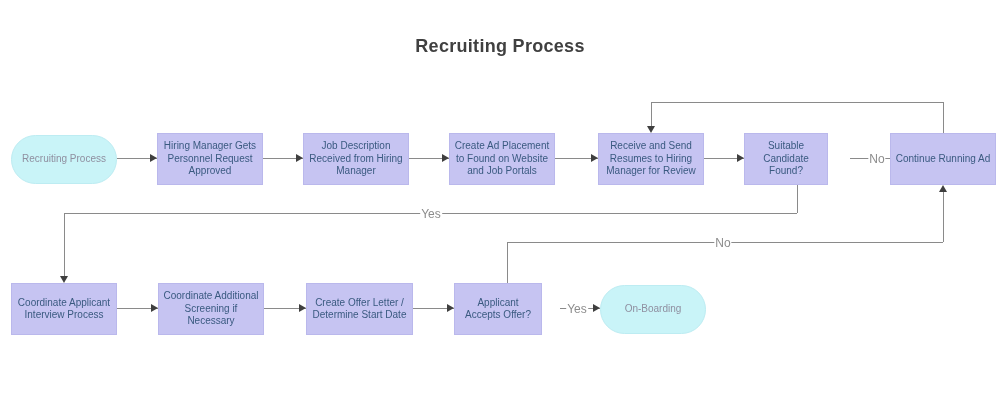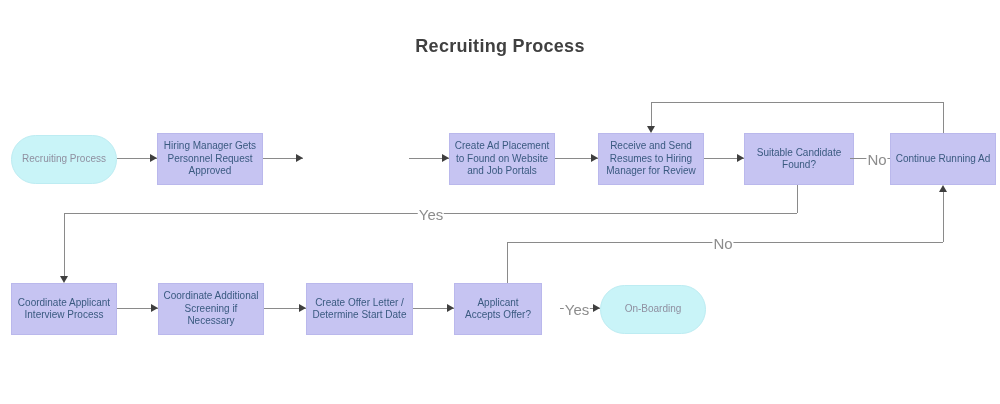--- a/index.html
+++ b/index.html
@@ -44,47 +44,50 @@
   }
   .hline { position: absolute; height: 1px; background: #8a8a8a; }
   .vline { position: absolute; width: 1px; background: #8a8a8a; }
   .arrow { position: absolute; width: 0; height: 0; }
   .arrow-right { border-top: 4px solid transparent; border-bottom: 4px solid transparent; border-left: 7px solid #3f3f3f; }
   .arrow-down  { border-left: 4px solid transparent; border-right: 4px solid transparent; border-top: 7px solid #3f3f3f; }
   .arrow-up    { border-left: 4px solid transparent; border-right: 4px solid transparent; border-bottom: 7px solid #3f3f3f; }
   .edge-label {
     position: absolute;
     transform: translate(-50%, -50%);
-    font-size: 15px;
+    font-size: 12px;
     color: #8c8c8c;
     background: #ffffff;
     padding: 0 1px;
     line-height: 11px;
   }
 </style>
 </head>
 <body>
 
 <div id="canvas">
 
   <div class="title">Recruiting Process</div>
 
   <div class="node terminator" style="left:11px; top:135px; width:106px; height:49px;">
     <span>Recruiting Process</span>
   </div>
   <div class="node process" style="left:157px; top:133px; width:106px; height:52px;">
     <span>Hiring Manager Gets Personnel Request Approved</span>
   </div>
+  <div class="node process" style="left:303px; top:133px; width:106px; height:52px;">
+    <span>Job Description Received from Hiring Manager</span>
+  </div>
   <div class="node process" style="left:449px; top:133px; width:106px; height:52px;">
     <span>Create Ad Placement to Found on Website and Job Portals</span>
   </div>
   <div class="node process" style="left:598px; top:133px; width:106px; height:52px;">
     <span>Receive and Send Resumes to Hiring Manager for Review</span>
   </div>
-  <div class="node process" style="left:744px; top:133px; width:110px; height:52px;">
+  <div class="node process" style="left:744px; top:133px; width:84px; height:52px;">
     <span>Suitable Candidate Found?</span>
   </div>
   <div class="node process" style="left:890px; top:133px; width:106px; height:52px;">
     <span>Continue Running Ad</span>
   </div>
 
   <div class="node process" style="left:11px; top:283px; width:106px; height:52px;">
     <span>Coordinate Applicant Interview Process</span>
   </div>
   <div class="node process" style="left:158px; top:283px; width:106px; height:52px;">

